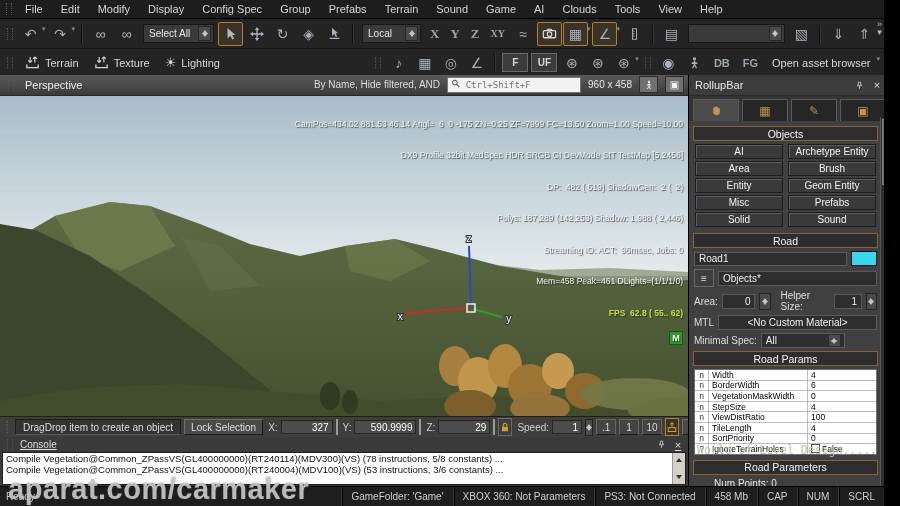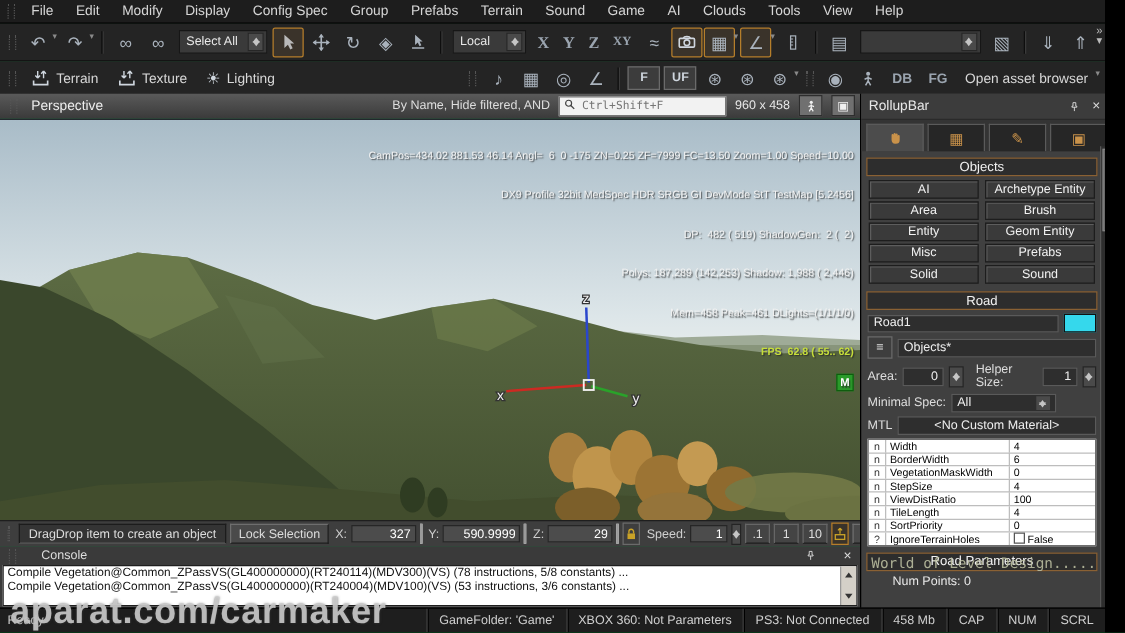--- a/index.html
+++ b/index.html
@@ -71,21 +71,21 @@
          height:12px;padding:0 3px;font-family:"Liberation Sans",sans-serif;}
   .wstrip{width:7px;height:14px;background:#e9e9e9;border:1px solid #9a9a9a;}
   .iconbtn{width:18px;height:16px;display:flex;align-items:center;justify-content:center;
            background:#3e3e3e;border:1px solid #6a6a6a;}
   .iconbtn.hl{border-color:#b57e2b;background:#3a332a;}
   .presetbtn{min-width:14px;height:14px;background:#444;border:1px solid #666;border-bottom-color:#1c1c1c;
              display:flex;align-items:center;justify-content:center;padding:0 2px;color:#ddd;}
 
   
   .console{height:50px;display:flex;flex-direction:column;background:#3a3a3a;}
-  .conshead{height:15px;display:flex;align-items:center;padding:0 3px;color:#ddd;font-size:10px;gap:16px;}
+  .conshead{height:15px;display:flex;align-items:center;padding:0 3px;color:#ddd;font-size:10px;gap:3px;text-decoration:underline;}
   .consbody{flex:1;background:#fff;border:1px solid #1e1e1e;margin:0 2px 2px 2px;position:relative;overflow:hidden;}
   .consline{padding:0 3px;line-height:11px;font-size:9.5px;color:#111;white-space:nowrap;}
   .consscroll{position:absolute;right:0;top:0;bottom:0;width:12px;background:#d4d0c8;border-left:1px solid #999;
               display:flex;flex-direction:column;justify-content:space-between;align-items:center;padding:2px 0;}
 
   
   .statusbar{position:absolute;left:0;right:0;bottom:0;height:19px;background:#1e1e1e;display:flex;
              align-items:stretch;font-size:10px;color:#cfcfcf;border-top:1px solid #000;}
   .stready{flex:1;display:flex;align-items:center;padding:0 6px;}
   .stitem{display:flex;align-items:center;padding:0 9px;border-left:1px solid #3a3a3a;
@@ -406,20 +406,21 @@
             <text x="403" y="224" text-anchor="end" font-size="11" fill="#f2f2f2" style="paint-order:stroke" stroke="#333" stroke-width="2">x</text>
             <text x="506" y="226" font-size="11" fill="#f2f2f2" style="paint-order:stroke" stroke="#333" stroke-width="2">y</text>
             <text x="466" y="146" font-size="11" fill="#f2f2f2" style="paint-order:stroke" stroke="#333" stroke-width="2">z</text>
           </g>
         </svg>
         <div class="hud">
           <div>CamPos=434.02 881.53 46.14 Angl=  6  0 -175 ZN=0.25 ZF=7999 FC=13.50 Zoom=1.00 Speed=10.00</div>
           <div>DX9 Profile 32bit MedSpec HDR SRGB GI DevMode StT TestMap [5.2456]</div>
           <div>DP:  482 ( 519) ShadowGen:  2 (  2)</div>
           <div>Polys: 187,289 (142,253) Shadow: 1,988 ( 2,446)</div>
+          <div>Streaming IO: ACT:  96msec, Jobs: 0</div>
           <div>Mem=458 Peak=461 DLights=(1/1/1/0)</div>
           <div class="fps">FPS  62.8 ( 55.. 62)</div>
           <span class="mbadge">M</span>
         </div>
       </div>
 
       <div class="botbar">
         <span class="grip"></span>
         <span class="insetbtn" style="width:160px">DragDrop item to create an object</span>
         <span class="raisedbtn">Lock Selection</span>
@@ -547,34 +548,35 @@
               <i class="tri-d"></i>
             </span>
           <span style="margin-left:6px">Helper Size:</span>
           <span class="tfield numfield" style="width:20px">1</span>
           <span class="spin2">
               <i class="tri-u"></i>
               <i class="tri-d"></i>
             </span>
         </div>
         <div class="rrow">
+          <span>MTL</span>
+          <span class="tfield" style="flex:1;justify-content:center">&lt;No Custom Material&gt;</span>
+        </div>
+        <div class="rrow">
           <span>Minimal Spec:</span>
           <span class="tfield" style="width:74px;justify-content:space-between">
             <span>All</span>
             <span class="spin" style="width:11px;height:11px;background:#4a4a4a;display:flex;flex-direction:column;align-items:center;justify-content:center">
                 <i class="tri-u"></i>
                 <i class="tri-d"></i>
               </span>
           </span>
         </div>
-        <div class="rrow">
-          <span>MTL</span>
-          <span class="tfield" style="flex:1;justify-content:center">&lt;No Custom Material&gt;</span>
-        </div>
-
+
+        <div class="sechead">Road Params</div>
         <div class="rptable">
           <div class="rprow">
             <span class="rpt">n</span>
             <span class="rpname">Width</span>
             <span class="rpval">4</span>
           </div>
           <div class="rprow">
             <span class="rpt">n</span>
             <span class="rpname">BorderWidth</span>
             <span class="rpval">6</span>

